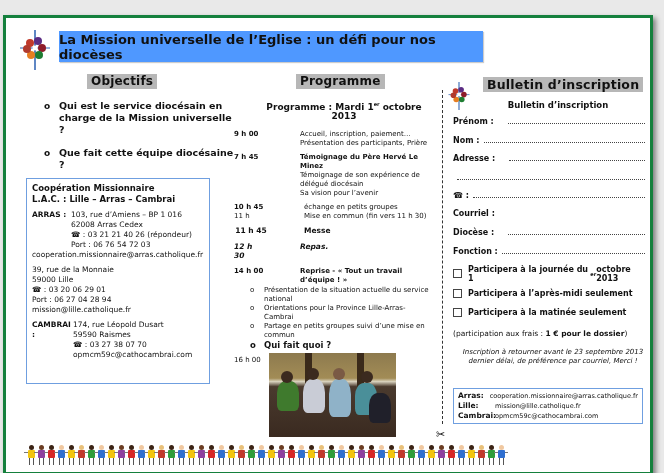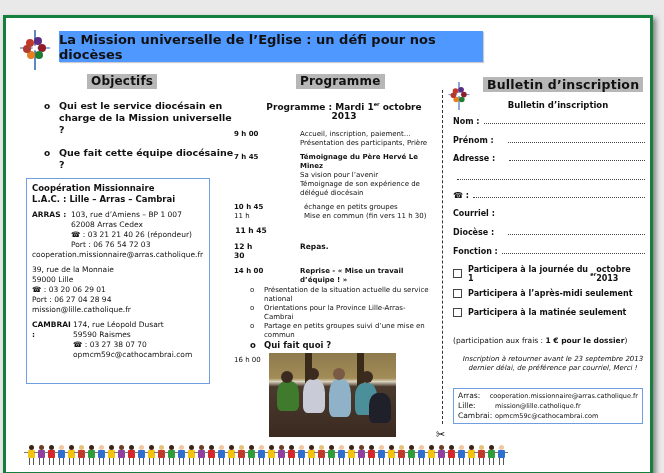--- a/index.html
+++ b/index.html
@@ -56,29 +56,29 @@
   .scissors { position: absolute; left: 430px; top: 410px; font-size: 11px; }
   .bulletin { position: absolute; left: 447px; top: 82px; width: 200px; font-size: 8px; }
   .bul-sub { font-weight: bold; font-size: 8.5px; text-align: center; margin-bottom: 6px; margin-left: 10px; }
   .field { display: flex; align-items: baseline; height: 18.5px; }
   .field .lbl { font-weight: bold; white-space: nowrap; padding-right: 4px; }
   .field .dots { flex: 1; border-bottom: 1px dotted #444; height: 8px; margin-right: 8px; }
   .check-row { display: flex; align-items: center; height: 19.5px; font-weight: bold; font-size: 8px; }
   .check-row .box { width: 9px; height: 9px; border: 1px solid #444; margin-right: 6px; flex-shrink: 0; }
   .check-row sup { font-size: 5px; }
   .check-row .small { font-weight: normal; font-size: 6px; margin-left: 3px; }
-  .fee { font-size: 7.5px; margin-top: 13px; }
+  .fee { font-size: 7.5px; margin-top: 6px; }
   .fee .b { font-size: 7.5px; }
   .deadline { font-style: italic; font-size: 7px; text-align: center; line-height: 9px; margin-top: 10px; }
   .contacts-box {
     position: absolute; left: 447px; top: 370px; width: 190px; height: 36px;
     border: 1.5px solid #6f9fe0; font-size: 6.5px; line-height: 10px; padding: 2px 4px;
   }
   .contacts-box .row { display: flex; }
-  .contacts-box .c { font-weight: normal; font-size: 7.5px; width: 37px; }
+  .contacts-box .c { font-weight: bold; font-size: 7.5px; width: 37px; }
   .kids-row { position: absolute; left: 20px; top: 427px; width: 480px; height: 22px; display: flex; gap: 0; }
   .kid { width: 10px; height: 22px; position: relative; }
   .kid .h { position: absolute; top: 0; left: 3px; width: 5px; height: 5px; border-radius: 50%; }
   .kid .bd { position: absolute; top: 5px; left: 2px; width: 7px; height: 8px; border-radius: 1px; }
   .kid .lg { position: absolute; top: 13px; left: 3px; width: 5px; height: 7px; border-left: 1.5px solid #555; border-right: 1.5px solid #555; }
   .kid .arm { position: absolute; top: 7px; left: -2px; width: 14px; height: 1px; background: #777; }
 </style>
 </head>
 <body>
 
@@ -110,21 +110,21 @@
   </ul>
 
   <div class="coop-box">
     <div class="head">
       <div>Coopération Missionnaire</div>
       <div>L.A.C. : Lille – Arras – Cambrai</div>
     </div>
     <div class="coop-entry">
       <div class="city">ARRAS :</div>
       <div class="lines">
-        <div>103, rue d’Amiens – BP 1 007</div>
+        <div>103, rue d’Amiens – BP 1 016</div>
         <div>62008 Arras Cedex</div>
         <div>☎ : 03 21 21 40 26 (répondeur)</div>
         <div>Port : 06 76 54 72 03</div>
         <div class="email-line">cooperation.missionnaire@arras.catholique.fr</div>
       </div>
     </div>
     <div class="coop-entry">
       <div class="lines">
         <div>39, rue de la Monnaie</div>
         <div>59000 Lille</div>
@@ -152,42 +152,43 @@
       <div class="t">9 h 00</div>
       <div class="d">
           <div>Accueil, inscription, paiement…</div>
           <div>Présentation des participants, Prière</div>
         </div>
     </div>
     <div class="prow">
       <div class="t">7 h 45</div>
       <div class="d">
         <div class="b">Témoignage du Père Hervé Le Minez</div>
+        <div>Témoignage de son expérience de délégué diocésain</div>
         <div>Sa vision pour l’avenir</div>
-        <div>Témoignage de son expérience de délégué diocésain</div>
       </div>
     </div>
     <div class="prow" style="margin-bottom:0;">
       <div class="t" style="width:34px;">10 h 45</div>
       <div class="d">échange en petits groupes</div>
     </div>
     <div class="prow">
       <div class="t" style="width:34px;font-weight:normal;">11 h</div>
       <div class="d">Mise en commun (fin vers 11 h 30)</div>
     </div>
     <div class="prow b" style="font-size:7.5px;margin-bottom:7px;">
       <div class="t" style="width:34px;text-align:center;">11 h 45</div>
-    </div>
-    <div class="prow b" style="font-size:7.5px;margin-bottom:7px;">
+      <div class="d">Messe</div>
+    </div>
+    <div class="prow b" style="font-size:7.5px;margin-bottom:7px;font-style:italic;">
       <div class="t" style="width:30px;">12 h 30</div>
       <div class="d">Repas.</div>
     </div>
     <div class="prow b" style="margin-bottom:1px;">
       <div class="t" style="width:30px;">14 h 00</div>
-      <div class="d">Reprise - « Mise un travail d’équipe ! »</div>
+      <div class="d">Reprise - « Tout un travail d’équipe ! »</div>
     </div>
     <ul class="sub-list" style="margin-bottom:5px;">
       <li>Présentation de la situation actuelle du service national</li>
       <li>Orientations pour la Province Lille-Arras-Cambrai</li>
       <li>Partage en petits groupes suivi d’une mise en commun</li>
       <li class="big">Qui fait quoi ?</li>
     </ul>
     <div class="prow">
       <div class="t" style="width:30px;font-weight:normal;">16 h 00</div>
       <div class="d">Fin de la session</div>
@@ -221,25 +222,25 @@
       <circle cx="19" cy="25" r="4" fill="#1e7d32"></circle>
       <circle cx="11" cy="25" r="4" fill="#e67e22"></circle>
       <circle cx="7" cy="19" r="4" fill="#b03a2e"></circle>
       <circle cx="15" cy="18" r="2.5" fill="#fff"></circle>
     </svg>
   </div>
 
   <div class="bulletin">
     <div class="bul-sub">Bulletin d’inscription</div>
     <div class="field">
+        <span class="lbl" style="padding-right:14px;">Prénom :</span>
+        <span class="dots"></span>
+      </div>
+    <div class="field">
         <span class="lbl">Nom :</span>
-        <span class="dots"></span>
-      </div>
-    <div class="field">
-        <span class="lbl" style="padding-right:14px;">Prénom :</span>
         <span class="dots"></span>
       </div>
     <div class="field">
         <span class="lbl" style="padding-right:14px;">Adresse :</span>
         <span class="dots"></span>
       </div>
     <div class="field">
         <span class="lbl"></span>
         <span class="dots"></span>
       </div>

